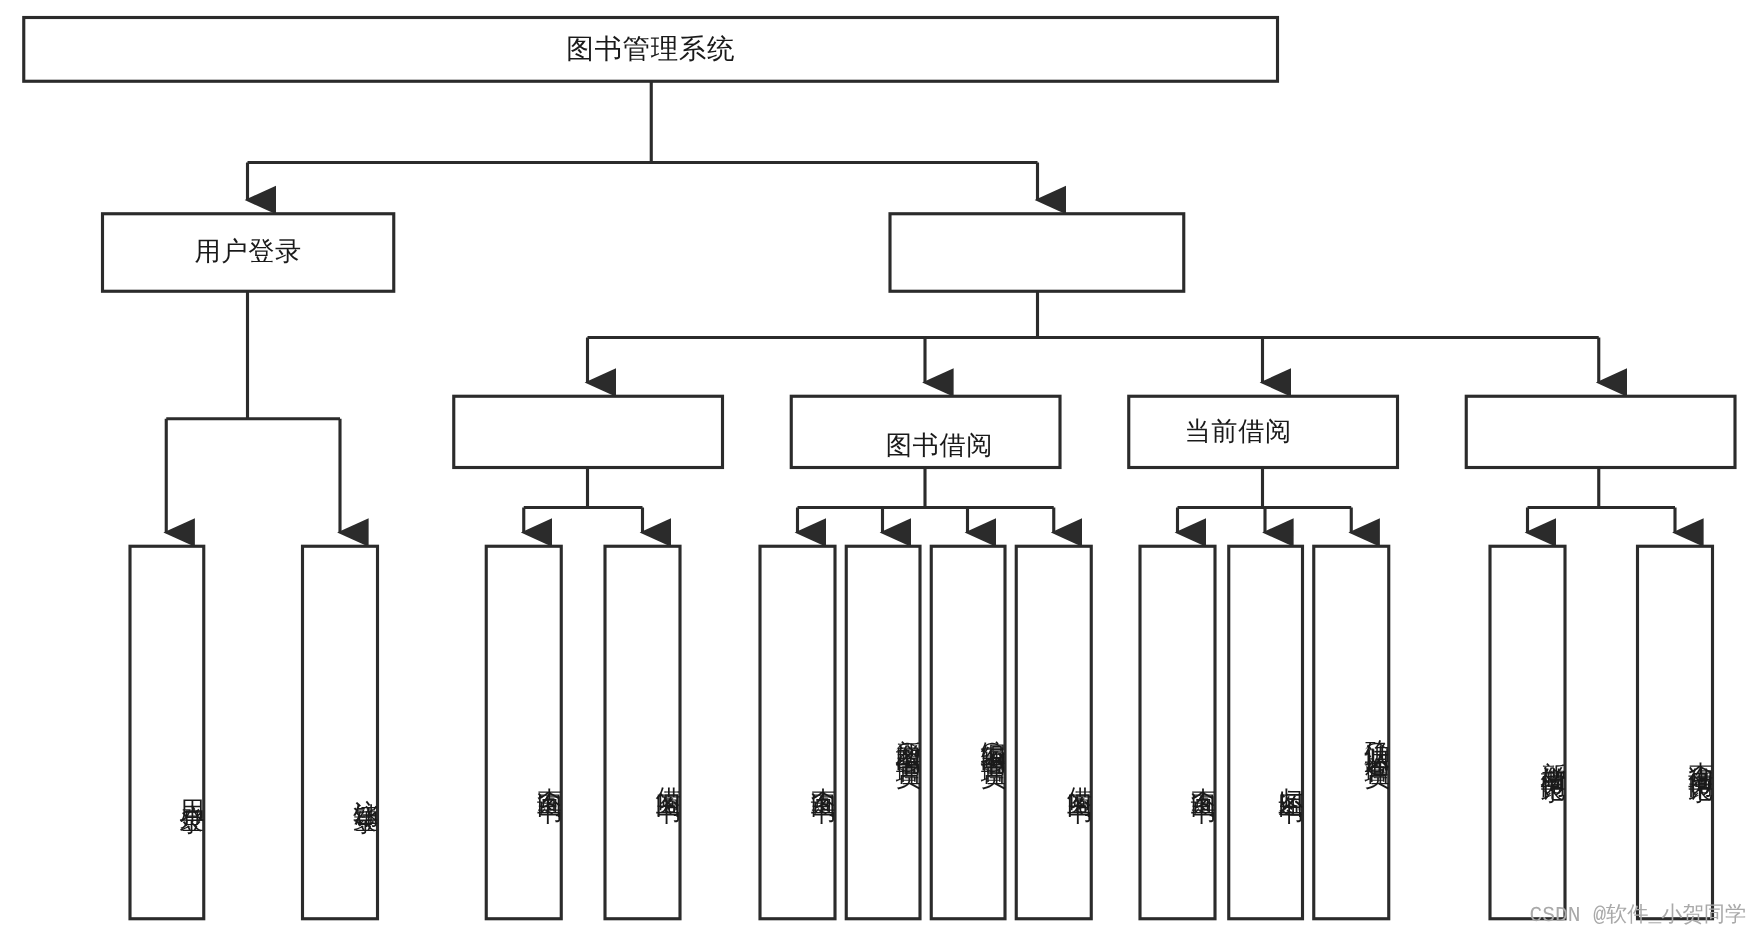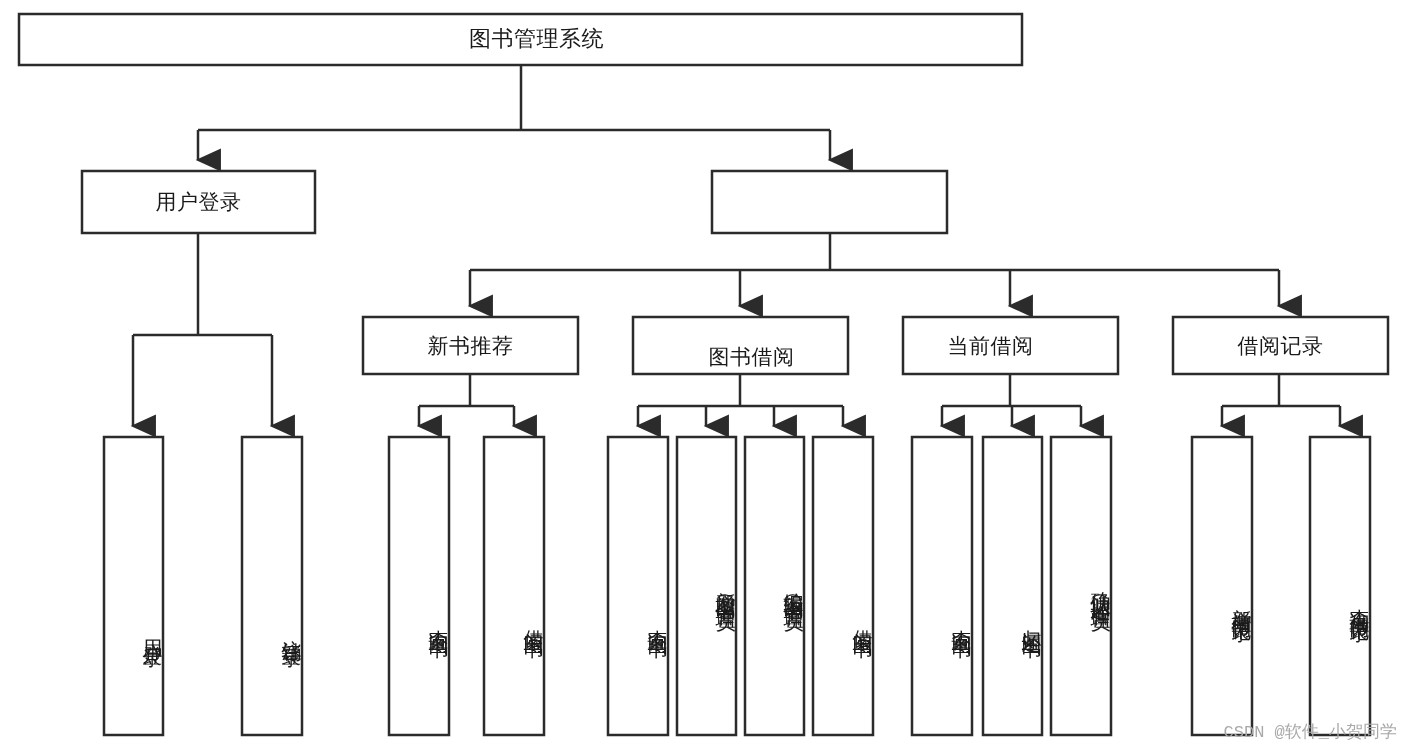--- a/index.html
+++ b/index.html
@@ -155,28 +155,26 @@
     <path class="conn" d="M 942 406 L 942 426" marker-end="url(#arrow)"></path>
     <path class="conn" d="M 1012 406 L 1012 426" marker-end="url(#arrow)"></path>
     <path class="conn" d="M 1081 406 L 1081 426" marker-end="url(#arrow)"></path>
 
     <path class="conn" d="M 1279 374 L 1279 406"></path>
     <path class="conn" d="M 1222 406 L 1340 406"></path>
     <path class="conn" d="M 1222 406 L 1222 426" marker-end="url(#arrow)"></path>
     <path class="conn" d="M 1340 406 L 1340 426" marker-end="url(#arrow)"></path>
   </svg>
 
-  <div class="node-label horiz title" style="left:35px;  top:14px;  width:1003px; height:51px;">图书管理系统</div>
+  <div class="node-label horiz title" style="left:19px;  top:14px;  width:1003px; height:51px;">图书管理系统</div>
 
   <div class="node-label horiz" style="left:82px;  top:171px; width:233px; height:62px;">用户登录</div>
 
-  <div class="node-label horiz" style="left:363px;  top:317px; width:215px; height:57px;">新书推荐</div>
   <div class="node-label horiz" style="left:633px;  top:328px; width:215px; height:57px;padding-left:22px;">图书借阅</div>
   <div class="node-label horiz" style="left:903px;  top:317px; width:175px; height:57px;">当前借阅</div>
-  <div class="node-label horiz" style="left:1173px; top:317px; width:215px; height:57px;">借阅记录</div>
 
   <div class="node-label vert" style="left:104px;  top:437px; width:59px; height:298px; padding-top:88px;">用户登录</div>
   <div class="node-label vert" style="left:242px;  top:437px; width:60px; height:298px; padding-top:88px;">注销登录</div>
 
   <div class="node-label vert" style="left:389px;  top:437px; width:60px; height:298px; padding-top:68px;">查询图书</div>
   <div class="node-label vert" style="left:484px;  top:437px; width:60px; height:298px; padding-top:68px;">借阅图书</div>
 
   <div class="node-label vert" style="left:608px;  top:437px; width:60px; height:298px; padding-top:68px;">查询图书</div>
   <div class="node-label vert" style="left:677px;  top:437px; width:59px; height:298px; padding-top:6px;">新增图书（管理员）</div>
   <div class="node-label vert" style="left:745px;  top:437px; width:59px; height:298px; padding-top:6px;">编辑图书（管理员）</div>

